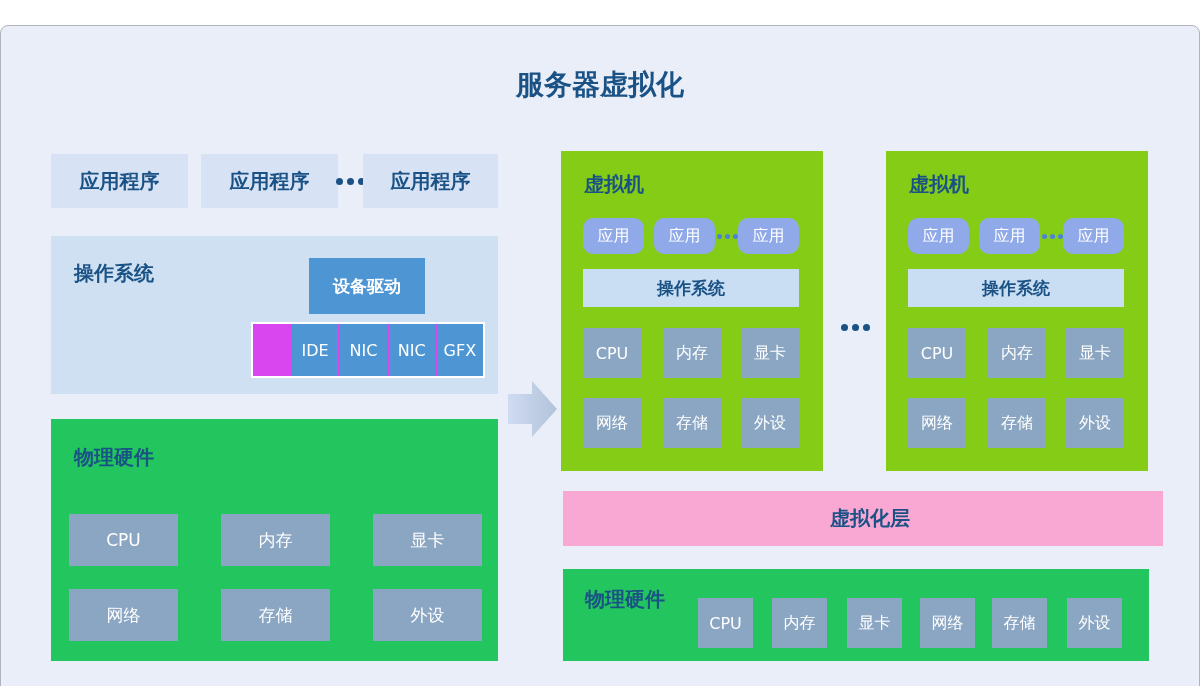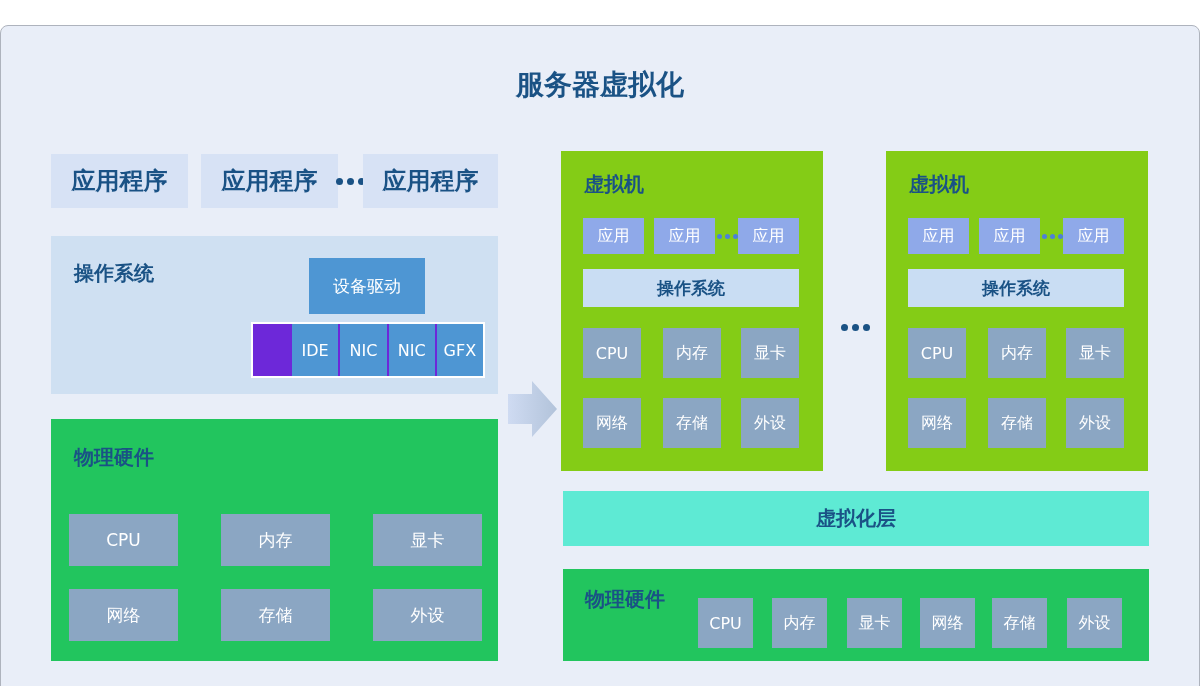--- a/index.html
+++ b/index.html
@@ -16,65 +16,67 @@
   }
   .title{
     position:absolute;top:40px;left:0;right:0;
     text-align:center;
     font-size:28px;font-weight:bold;color:#1a5285;
   }
   .app-box{
     position:absolute;
     background:#d7e2f5;
     display:flex;align-items:center;justify-content:center;
-    font-size:24px;font-weight:bold;color:#1a5285;
+    font-size:20px;font-weight:bold;color:#1a5285;
   }
   .panel{position:absolute;background:#22c55e;}
   .panel.os{background:#cfe0f2;}
   .panel.vm{background:#84cc16;}
   .panel-label{
     position:absolute;
     font-size:20px;font-weight:bold;color:#1a5285;white-space:nowrap;
   }
   .driver-box{
     position:absolute;background:#4e96d3;color:#fff;
     display:flex;align-items:center;justify-content:center;
     font-size:17px;
+    font-weight:bold;
   }
   .device-row{
     position:absolute;box-sizing:border-box;
-    background:#6d28d9;border:2px solid #fff;
+    background:#d946ef;border:2px solid #fff;
     display:flex;gap:2px;padding-left:39px;
   }
   .device-cell{
     flex:1;background:#4e96d3;color:#fff;
     display:flex;align-items:center;justify-content:center;
     font-size:16px;
   }
   .hw-item{
     position:absolute;background:#8ba6c3;color:#fff;
     display:flex;align-items:center;justify-content:center;
     font-size:17px;
   }
   .hw-item.sm{font-size:16px;}
   .vm-app{
     position:absolute;width:61px;height:36px;
     background:#8fa9e9;color:#fff;
     display:flex;align-items:center;justify-content:center;
     font-size:16px;
+    border-radius:10px;
   }
   .vm-os{
     position:absolute;background:#c9ddf3;color:#1a5285;
     display:flex;align-items:center;justify-content:center;
     font-size:17px;font-weight:bold;
   }
   .virt-layer{
-    position:absolute;background:#5eead4;color:#1a5285;
+    position:absolute;background:#f9a8d4;color:#1a5285;
     display:flex;align-items:center;justify-content:center;
-    font-size:20px;font-weight:bold;
+    font-size:20px;font-weight:bold;padding-left:14px;
   }
   .dots{
     position:absolute;
     display:flex;align-items:center;justify-content:center;gap:4px;
   }
   .dots i{display:block;width:7px;height:7px;border-radius:50%;background:#1a5285;}
   .dots.blue{gap:3px;}
   .dots.blue i{width:5px;height:5px;background:#4d80d8;}
   .arrow{
     position:absolute;width:49px;height:56px;

